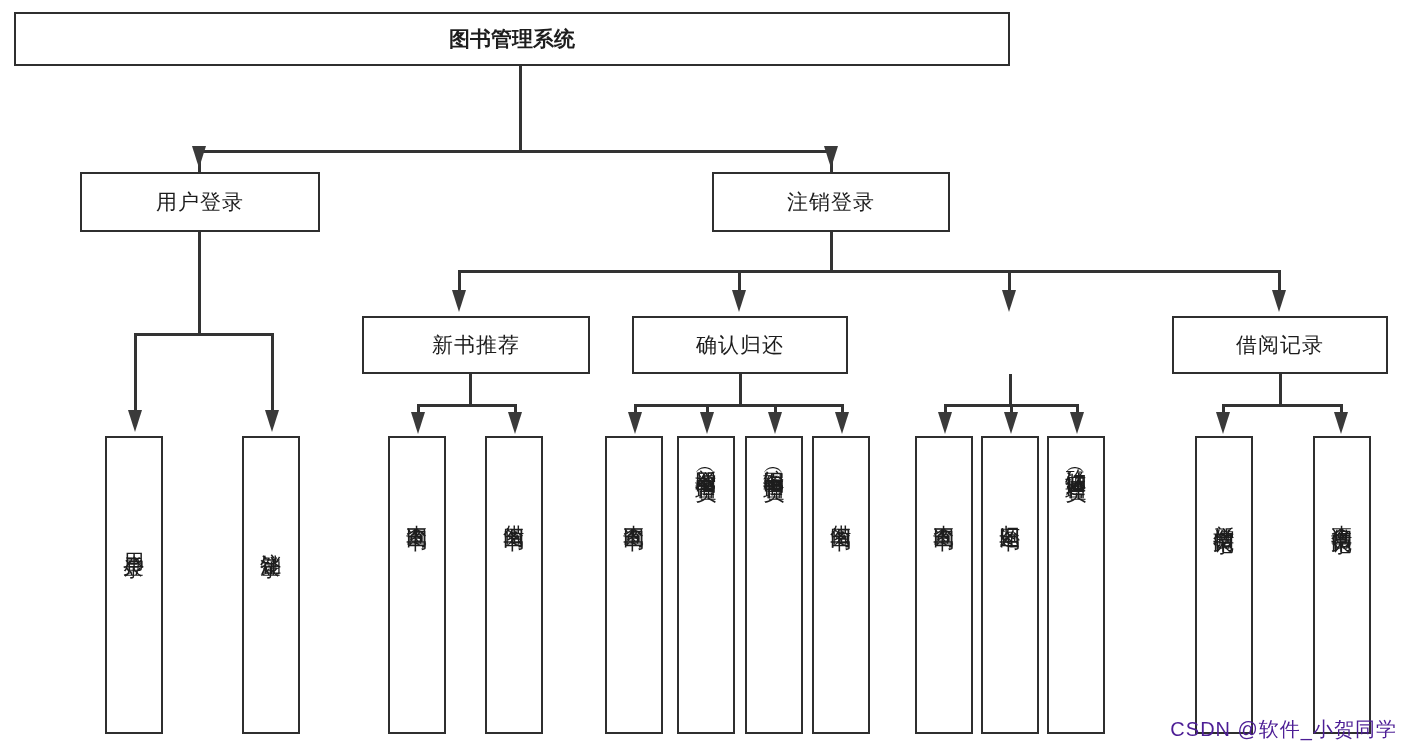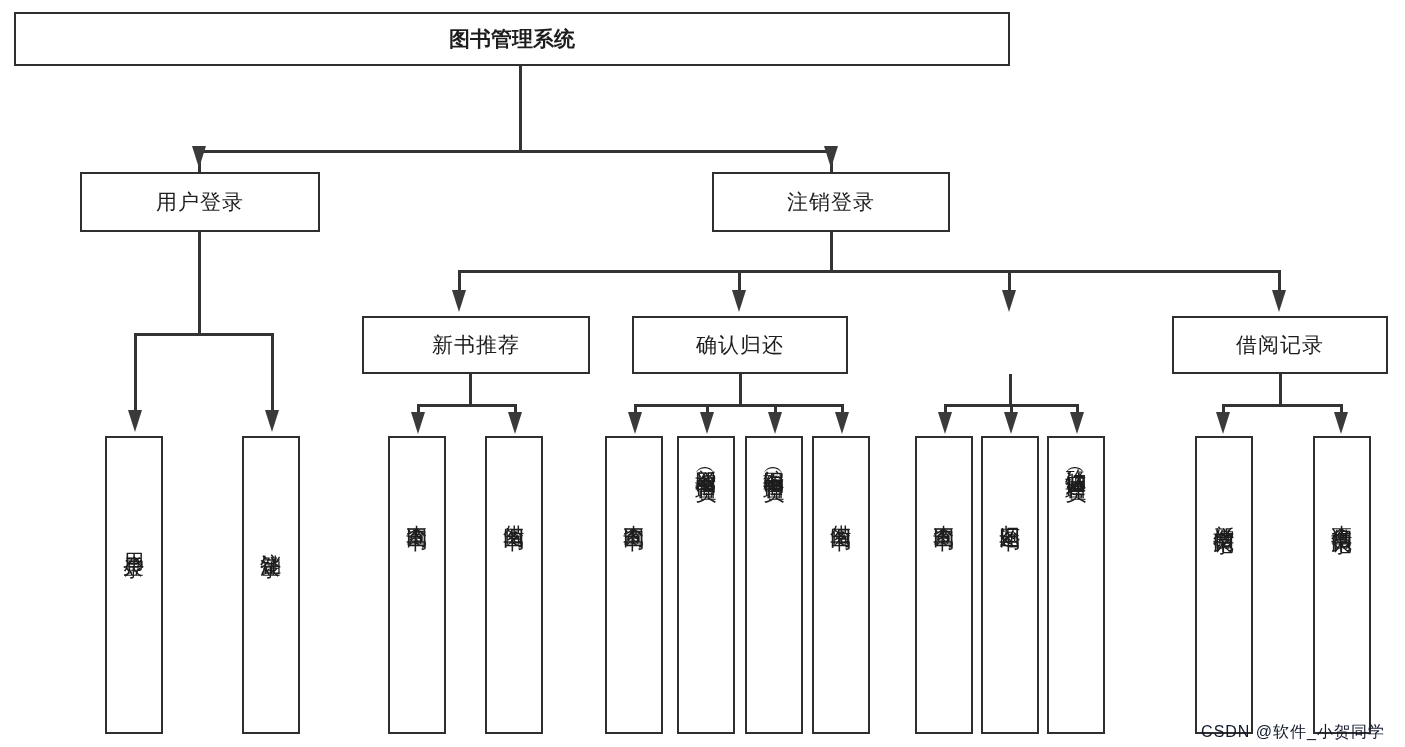--- a/index.html
+++ b/index.html
@@ -12,21 +12,21 @@
   .leaf{position:absolute;box-sizing:border-box;background:#ffffff;border:2.5px solid #2f2f2f;
         display:flex;align-items:flex-start;justify-content:center;padding-top:14px;}
   .leaf .vtext{writing-mode:vertical-rl;text-orientation:upright;font-size:21px;line-height:1.32;
         color:#1d1d1d;letter-spacing:2px;white-space:nowrap;}
   .leaf.mid .vtext{margin-top:56px;}
   .leaf.mid2 .vtext{margin-top:84px;}
   .vline{position:absolute;background:#333333;width:2.5px;}
   .hline{position:absolute;background:#333333;height:2.5px;}
   .arrow{position:absolute;width:0;height:0;border-left:7px solid transparent;
          border-right:7px solid transparent;border-top:22px solid #3a3a3a;}
-  .wm{position:absolute;right:20px;bottom:4px;font-size:16px;color:#0f172a;letter-spacing:1px;
+  .wm{position:absolute;right:8px;bottom:4px;font-size:20px;color:#4c1d95;letter-spacing:1px;
       white-space:nowrap;pointer-events:none;}
 </style>
 </head>
 <body>
 
 <div id="canvas">
 
   <div class="node root" style="left:14px;top:12px;width:996px;height:54px;font-weight:bold;">
     <span>图书管理系统</span>
   </div>

